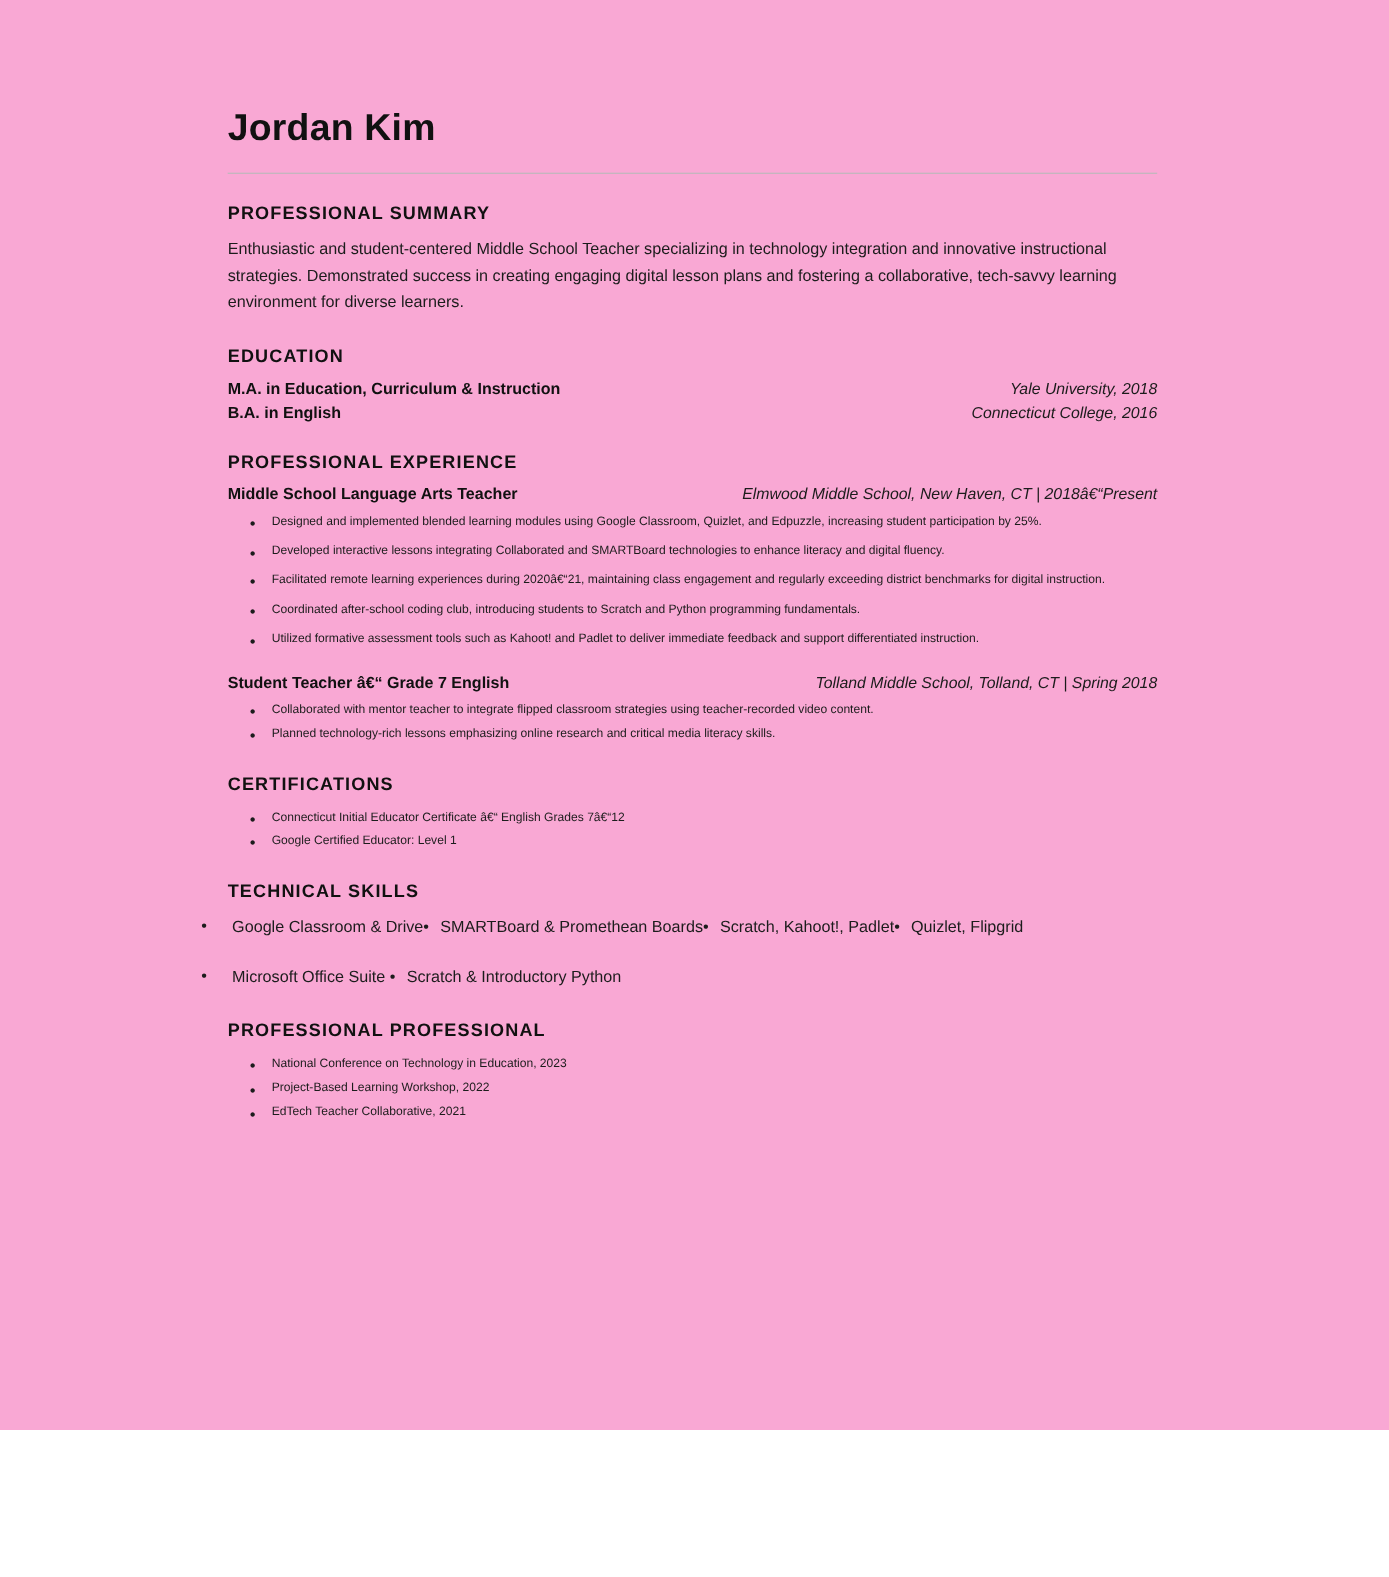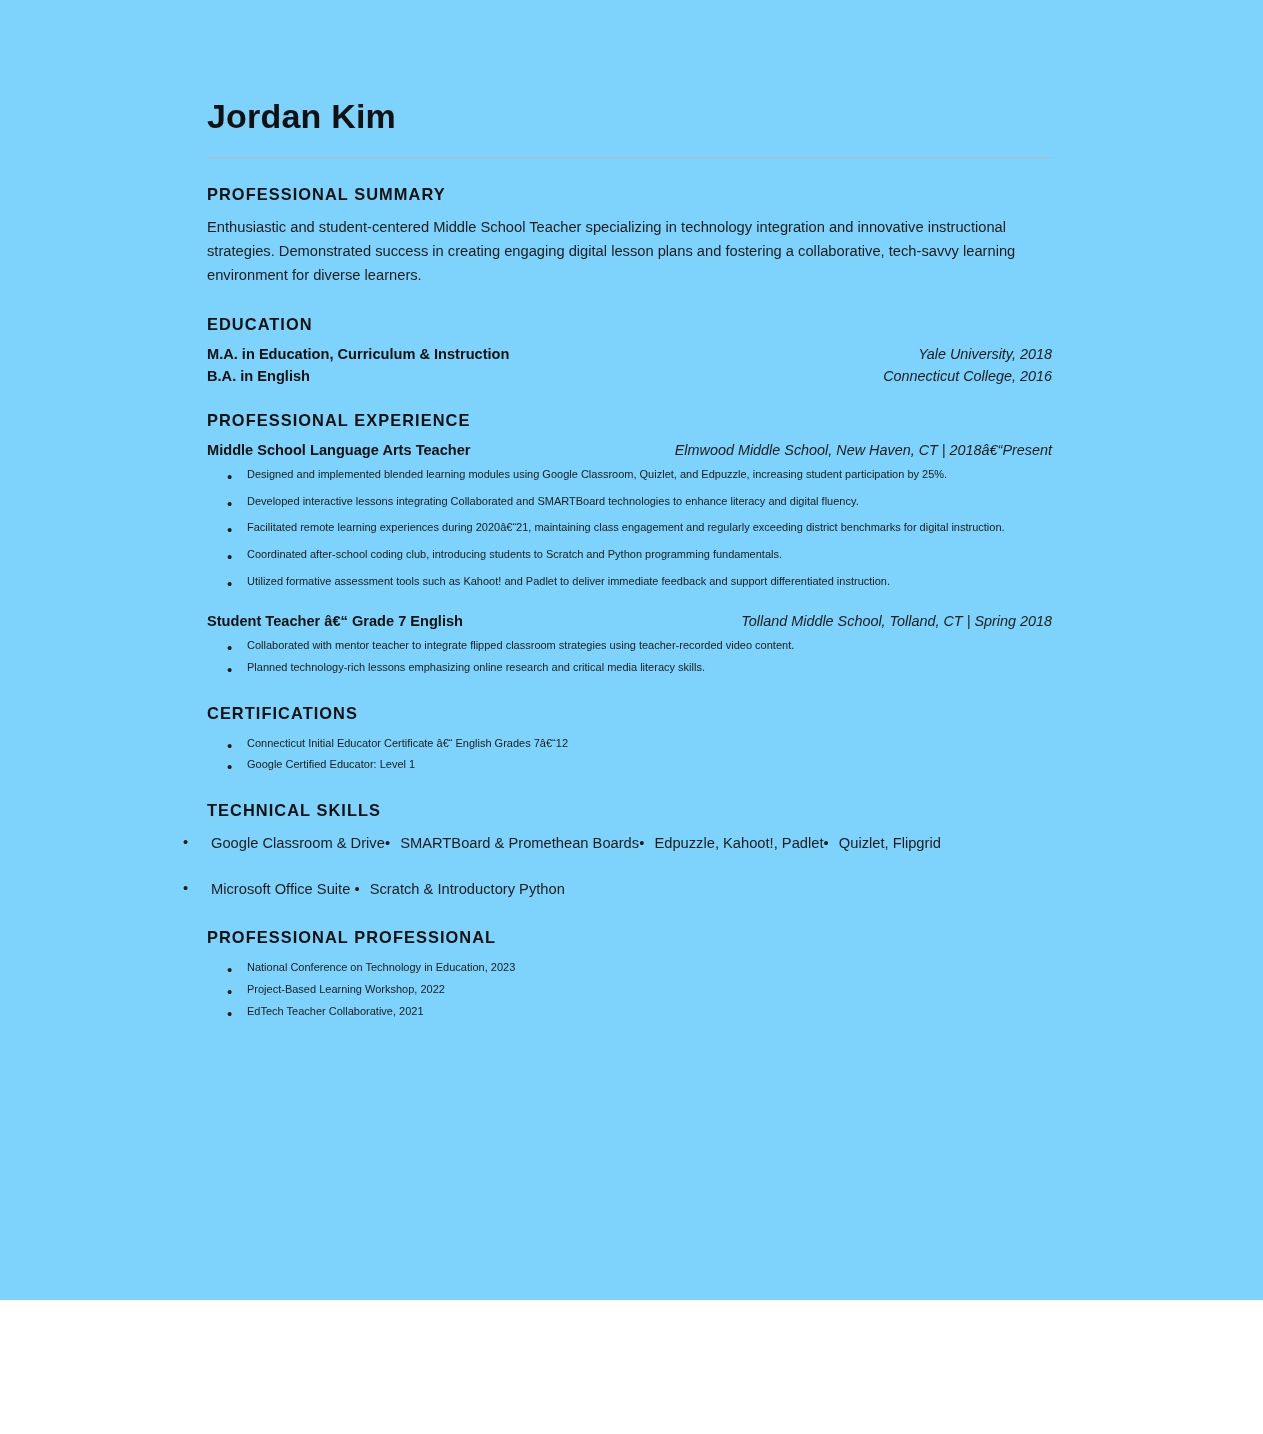--- a/index.html
+++ b/index.html
@@ -14,21 +14,21 @@
     color: #1a1a1a;
     overflow: hidden;
     position: relative;
   }
   .page {
     position: absolute;
     left: 0;
     top: 0;
     width: 1263px;
     height: 1434px;
-    background: #7dd3fc;
+    background: #f9a8d4;
     overflow: hidden;
   }
   .doc {
     position: absolute;
     left: 207px;
     top: 0;
     width: 845px;
   }
   
   .name {
@@ -194,21 +194,21 @@
       <li>Connecticut Initial Educator Certificate â€“ English Grades 7â€“12</li>
       <li>Google Certified Educator: Level 1</li>
     </ul>
 
     <div class="section-title">TECHNICAL SKILLS</div>
     <div class="skills-wrap">
       <div class="skills-line">
         <span class="lead-dot">•</span>
         <span>Google Classroom &amp; Drive</span><span class="mid-dot">•</span>&nbsp;
         <span>SMARTBoard &amp; Promethean Boards</span><span class="mid-dot">•</span>&nbsp;
-        <span>Edpuzzle, Kahoot!, Padlet</span><span class="mid-dot">•</span>&nbsp;
+        <span>Scratch, Kahoot!, Padlet</span><span class="mid-dot">•</span>&nbsp;
         <span>Quizlet, Flipgrid</span>
       </div>
       <div class="skills-line skills-row2">
         <span class="lead-dot">•</span>
         <span>Microsoft Office Suite</span>&nbsp;<span class="mid-dot">•</span>&nbsp;
         <span>Scratch &amp; Introductory Python</span>
       </div>
     </div>
 
     <div class="section-title">PROFESSIONAL PROFESSIONAL</div>

